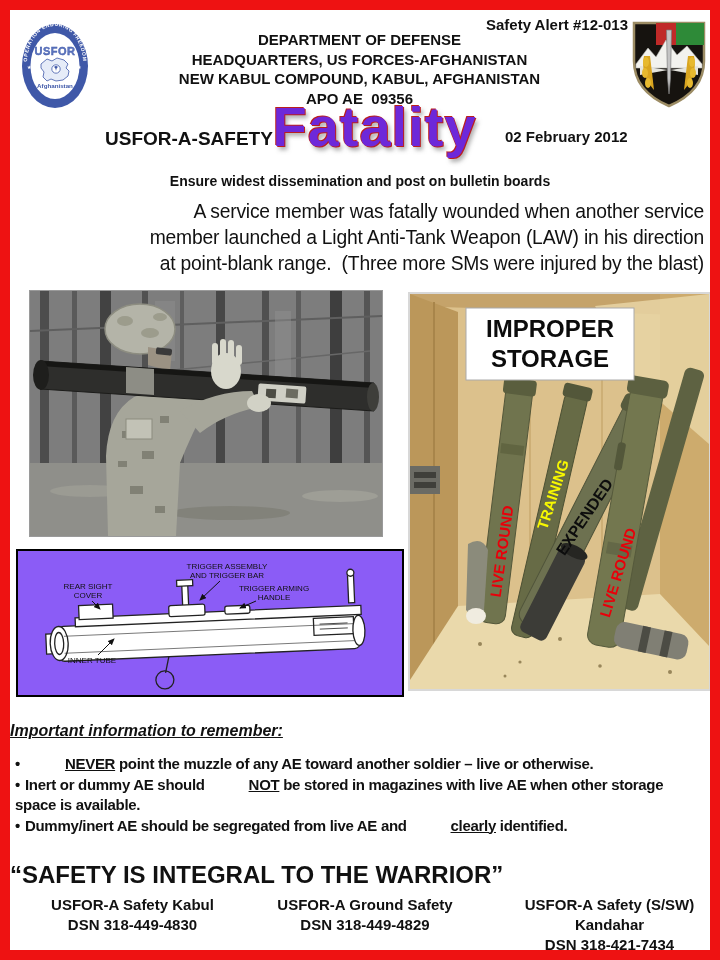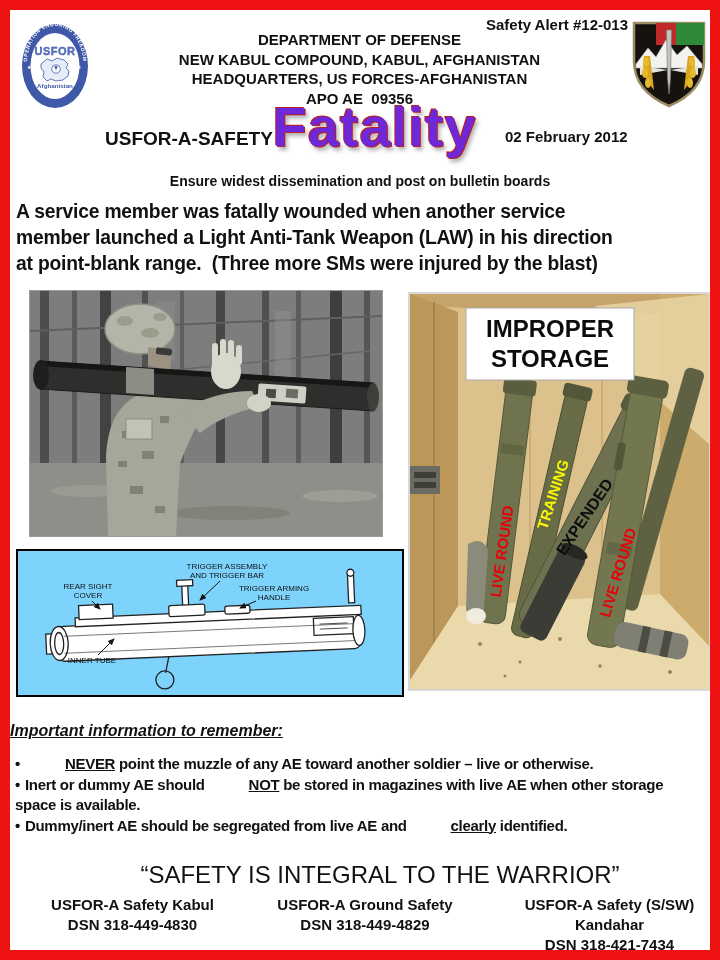--- a/index.html
+++ b/index.html
@@ -14,35 +14,35 @@
   .safety-alert { top:6px; left:470px; width:148px; text-align:right; font-weight:bold; font-size:15px; }
   .org-block { top:20px; left:0; right:1px; text-align:center; font-weight:bold; font-size:15px; line-height:19.5px; }
   .usfor-label { top:118px; left:95px; font-weight:bold; font-size:19px; }
   .date-label { top:118px; left:495px; font-weight:bold; font-size:15px; }
   .fatality {
     top:84px; left:242px; width:245px; text-align:center;
     font-size:56px; font-weight:bold; letter-spacing:1px; color:#6d28d9;
     text-shadow:-1px -1px 0 #bb1f1f, 1px 1px 0 #bb1f1f, 3px 4px 4px rgba(110,110,110,.55);
   }
   .dissemination { top:163px; left:0; right:0; text-align:center; font-weight:bold; font-size:14px; }
-  .incident { top:189px; left:6px; right:6px; text-align:left; font-weight:bold; font-size:19.3px; line-height:26px; letter-spacing:-0.2px; }
+  .incident { top:189px; left:6px; right:6px; text-align:right; font-weight:normal; font-size:19.3px; line-height:26px; letter-spacing:-0.2px; }
 
   .photo-left  { left:19px;  top:280px; width:352px; height:245px; border:1px solid #9a9a9a; }
   .photo-right { left:398px; top:282px; width:299px; height:395px; border:2px solid #d8d8d8; }
-  .diagram-box { left:6px; top:539px; width:388px; height:148px; border:2px solid #000; box-sizing:border-box; background:#7dd3fc; }
+  .diagram-box { left:6px; top:539px; width:388px; height:148px; border:2px solid #000; box-sizing:border-box; background:#8b5cf6; }
   svg { display:block; }
 
   .imp-heading { top:712px; left:0; right:0; font-weight:bold; font-style:italic;
                  text-decoration:underline; font-size:16px; }
   .bullets { top:744px; left:5px; right:8px; font-weight:bold; font-size:15px; line-height:20.5px; letter-spacing:-0.3px; }
   .bullet  { margin:0; }
   .bullet .marker { margin-right:5px; }
   .u { text-decoration:underline;margin-left:40px; }
 
-  .slogan { top:851px; left:0; right:0; text-align:center; font-weight:normal; font-size:24px; letter-spacing:0px;padding-left:40px; }
+  .slogan { top:851px; left:0; right:0; font-weight:bold; font-size:24px; letter-spacing:0px; }
   .contact { top:885px; text-align:center; font-weight:bold; font-size:15px; line-height:20px; }
   .contact.c1 { left:15px;  width:215px; }
   .contact.c2 { left:245px; width:220px; }
   .contact.c3 { left:487px; width:225px; }
 
   text { font-family:"Liberation Sans", sans-serif; }
 </style>
 </head>
 <body>
 
@@ -87,22 +87,22 @@
       <ellipse cx="62" cy="44" rx="3" ry="5"></ellipse>
         <ellipse cx="63" cy="55" rx="3" ry="5"></ellipse>
         <ellipse cx="60" cy="65" rx="3" ry="5"></ellipse>
     </g>
   </svg>
 
   <div class="abs safety-alert">Safety Alert #12-013</div>
 
   <div class="abs org-block">
     <div class="pre">DEPARTMENT OF DEFENSE</div>
+    <div class="pre">HEADQUARTERS, US FORCES-AFGHANISTAN</div>
     <div class="pre">NEW KABUL COMPOUND, KABUL, AFGHANISTAN</div>
-    <div class="pre">HEADQUARTERS, US FORCES-AFGHANISTAN</div>
     <div class="pre">APO AE  09356</div>
   </div>
 
   <div class="abs usfor-label">USFOR-A-SAFETY</div>
   <div class="abs fatality">Fatality</div>
   <div class="abs date-label">02 February 2012</div>
   <div class="abs dissemination">Ensure widest dissemination and post on bulletin boards</div>
 
   <div class="abs incident">
     <div class="pre">A service member was fatally wounded when another service</div>

